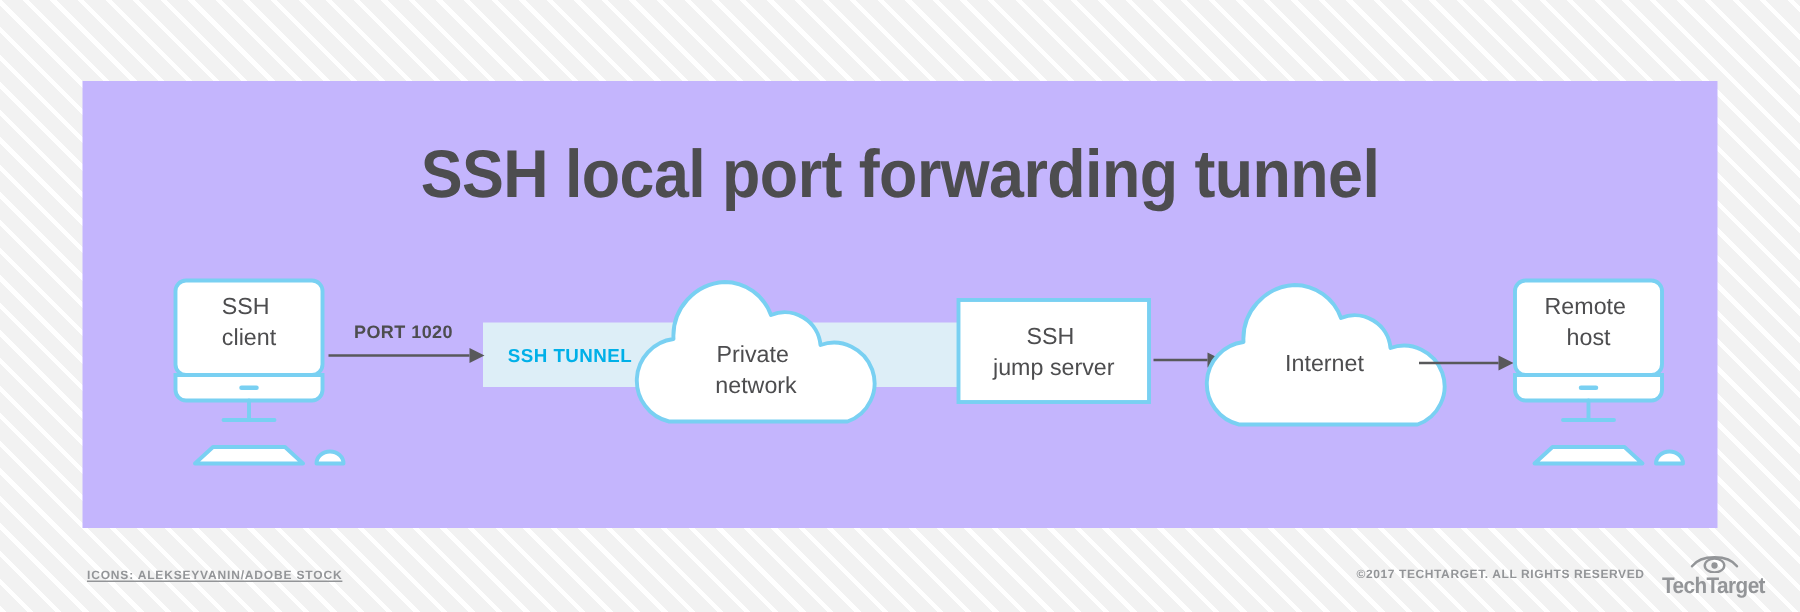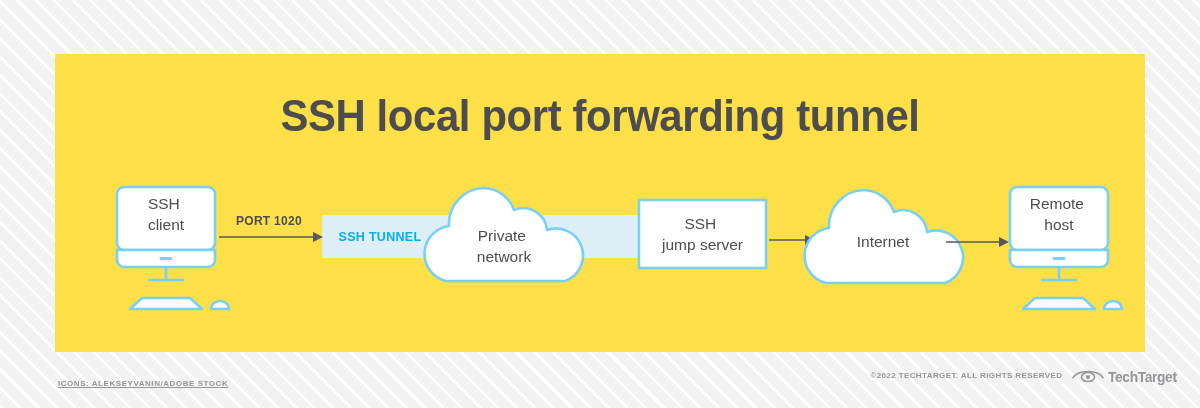--- a/index.html
+++ b/index.html
@@ -20,21 +20,21 @@
     position: relative;
   }
 
   
   #card {
     position: absolute;
     left: 55px;
     top: 54px;
     width: 1090px;
     height: 298px;
-    background: #fde047;
+    background: #c4b5fd;
   }
 
   
   #title {
     position: absolute;
     left: 0;
     top: 36px;
     width: 1090px;
     text-align: center;
     font-family: "Liberation Sans Narrow", "Liberation Sans", sans-serif;
@@ -105,22 +105,22 @@
   }
   #copyright {
     font-size: 8px;
     font-weight: bold;
     letter-spacing: 0.4px;
     color: #939598;
     padding-bottom: 1px;
   }
   #tt-logo {
     display: flex;
-    flex-direction: row;
-    align-items: flex-start;
+    flex-direction: column;
+    align-items: center;
     line-height: 1;
   }
   #tt-wordmark {
     font-family: "Liberation Sans Narrow", "Liberation Sans", sans-serif;
     font-size: 15px;
     font-weight: bold;
     color: #939598;
     letter-spacing: -0.4px;
     transform: scaleX(0.92);
     margin-top: 1px;
@@ -220,21 +220,21 @@
         </text>
       </g>
 
     </svg>
   </div>
 </div>
 
 <div id="footer-left">ICONS: ALEKSEYVANIN/ADOBE STOCK</div>
 
 <div id="footer-right">
-  <div id="copyright">©2022 TECHTARGET. ALL RIGHTS RESERVED</div>
+  <div id="copyright">©2017 TECHTARGET. ALL RIGHTS RESERVED</div>
   <div id="tt-logo">
     <svg width="34" height="14" viewBox="0 0 34 14">
       <path d="M2 9.5 C8 1.5, 26 1.5, 32 9.5" fill="none" stroke="#939598" stroke-width="1.6" stroke-linecap="round"></path>
       <ellipse cx="17" cy="9" rx="6.5" ry="4.6" fill="none" stroke="#939598" stroke-width="1.6"></ellipse>
       <circle cx="17" cy="9" r="2.1" fill="#939598"></circle>
     </svg>
     <div id="tt-wordmark">TechTarget</div>
   </div>
 </div>
 

